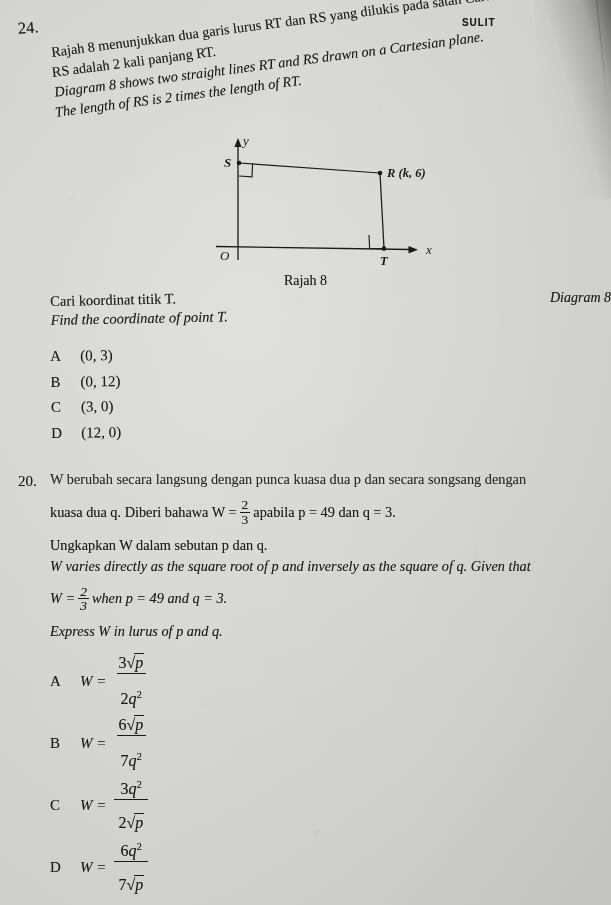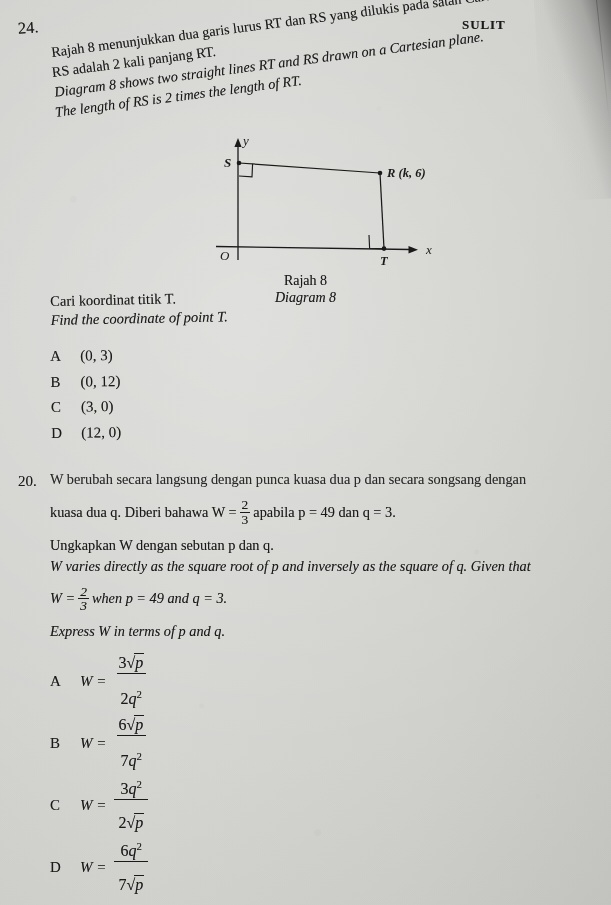--- a/index.html
+++ b/index.html
@@ -51,24 +51,24 @@
     width: 1px; height: 120px;
     background: linear-gradient(180deg, rgba(60,60,60,.45), rgba(60,60,60,0));
     transform: rotate(-6deg);
     transform-origin: top right;
     pointer-events: none;
   }
 
   .sulit {
     position: absolute;
     top: 17px; left: 462px;
-    font-size: 13px;
+    font-size: 10px;
     font-weight: bold;
     letter-spacing: .9px;
-    font-family: Liberation Serif, serif;
+    font-family: Liberation Sans, sans-serif;
   }
 
   
   .qnum24 {
     position: absolute;
     top: 18px; left: 18px;
     font-size: 16.5px;
     transform: rotate(-4deg);
   }
   .q24-body {
@@ -93,21 +93,21 @@
     top: 132px; left: 198px;
     width: 250px; height: 140px;
   }
   .caption {
     position: absolute;
     top: 272px; left: 0; width: 611px;
     text-align: center;
     font-size: 14px;
     line-height: 17px;
   }
-  .caption .l2 { font-style: italic; }
+  .caption .l2 { font-style: italic; text-align: right; }
 
   
   .q24-prompt {
     position: absolute;
     top: 292px; left: 50px;
     font-size: 14.5px;
     line-height: 19px;
     transform: rotate(-1.2deg);
     transform-origin: 0 0;
   }
@@ -273,34 +273,34 @@
 
     <div class="q25-line">
       <span>kuasa dua q. Diberi bahawa W =</span>
       <span class="frac">
         <span class="num">2</span>
         <span class="den">3</span>
       </span>
       <span>apabila p = 49 dan q = 3.</span>
     </div>
 
-    <div class="q25-line tight">Ungkapkan W dengan sebutan p dan q.</div>
+    <div class="q25-line tight">Ungkapkan W dalam sebutan p dan q.</div>
 
     <div class="q25-line it">W varies directly as the square root of p and inversely as the square of q. Given that</div>
 
     <div class="q25-line it">
       <span>W =</span>
       <span class="frac">
         <span class="num">2</span>
         <span class="den">3</span>
       </span>
       <span>when p = 49 and q = 3.</span>
     </div>
 
-    <div class="q25-line it">Express W in terms of p and q.</div>
+    <div class="q25-line it">Express W in lurus of p and q.</div>
   </div>
 
   <div class="opts25 ink">
 
     <div class="opt25">
       <span class="opt-letter">A</span>
       <span class="eq">W =</span>
       <span class="bigfrac">
         <span class="num"><span>3</span><span class="rad">√</span><span class="radicand">p</span></span>
         <span class="den"><span>2</span><span class="mathvar">q</span><span class="sup">2</span></span>

